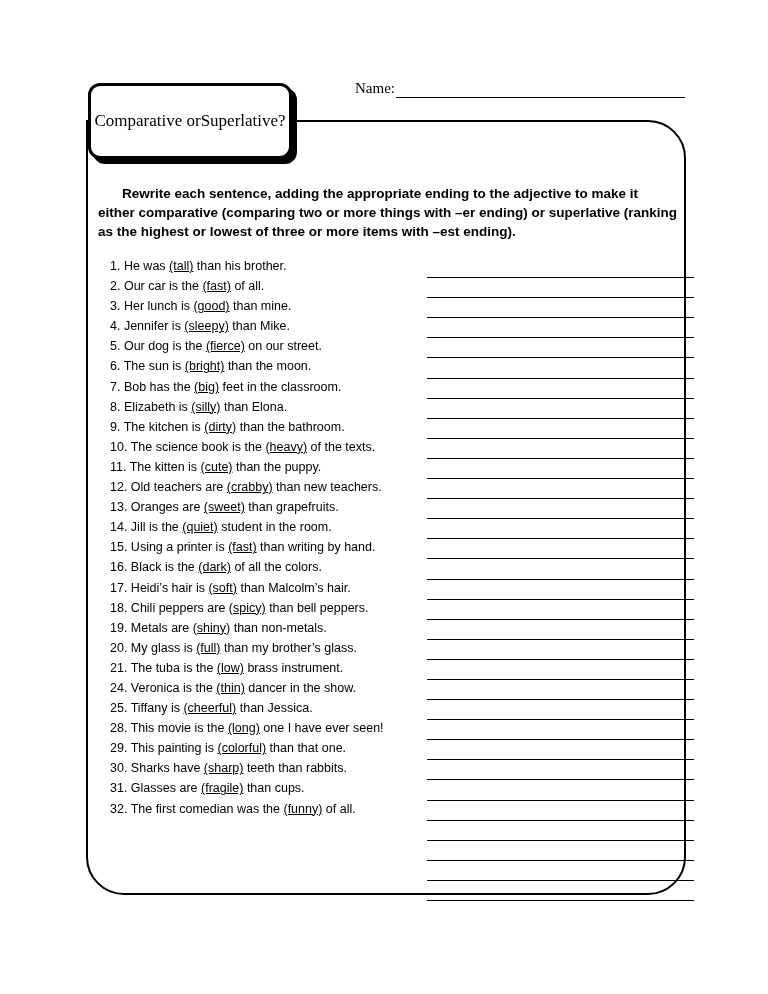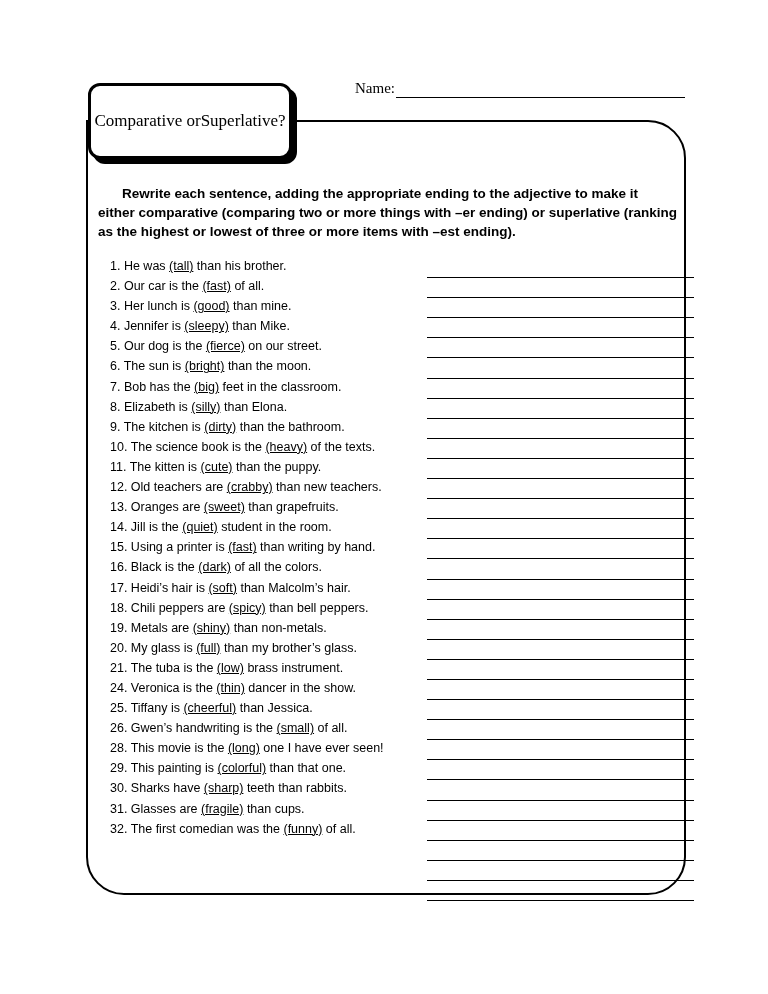--- a/index.html
+++ b/index.html
@@ -159,21 +159,20 @@
       <div class="item"><span>14.</span><span> Jill is the </span><u>(quiet)</u><span> student in the room.</span></div>
       <div class="item"><span>15.</span><span> Using a printer is </span><u>(fast)</u><span> than writing by hand.</span></div>
       <div class="item"><span>16.</span><span> Black is the </span><u>(dark)</u><span> of all the colors.</span></div>
       <div class="item"><span>17.</span><span> Heidi’s hair is </span><u>(soft)</u><span> than Malcolm’s hair.</span></div>
       <div class="item"><span>18.</span><span> Chili peppers are </span><u>(spicy)</u><span> than bell peppers.</span></div>
       <div class="item"><span>19.</span><span> Metals are </span><u>(shiny)</u><span> than non-metals.</span></div>
       <div class="item"><span>20.</span><span> My glass is </span><u>(full)</u><span> than my brother’s glass.</span></div>
       <div class="item"><span>21.</span><span> The tuba is the </span><u>(low)</u><span> brass instrument.</span></div>
       <div class="item"><span>24.</span><span> Veronica is the </span><u>(thin)</u><span> dancer in the show.</span></div>
       <div class="item"><span>25.</span><span> Tiffany is </span><u>(cheerful)</u><span> than Jessica.</span></div>
-      <div class="item"><span>26.</span><span> Gwen’s handwriting is the </span><u>(small)</u><span> of all.</span></div>
       <div class="item"><span>28.</span><span> This movie is the </span><u>(long)</u><span> one I have ever seen!</span></div>
       <div class="item"><span>29.</span><span> This painting is </span><u>(colorful)</u><span> than that one.</span></div>
       <div class="item"><span>30.</span><span> Sharks have </span><u>(sharp)</u><span> teeth than rabbits.</span></div>
       <div class="item"><span>31.</span><span> Glasses are </span><u>(fragile)</u><span> than cups.</span></div>
       <div class="item"><span>32.</span><span> The first comedian was the </span><u>(funny)</u><span> of all.</span></div>
     </div>
   <div class="answers">
       <div class="ans-line"></div>
       <div class="ans-line"></div>
       <div class="ans-line"></div>

